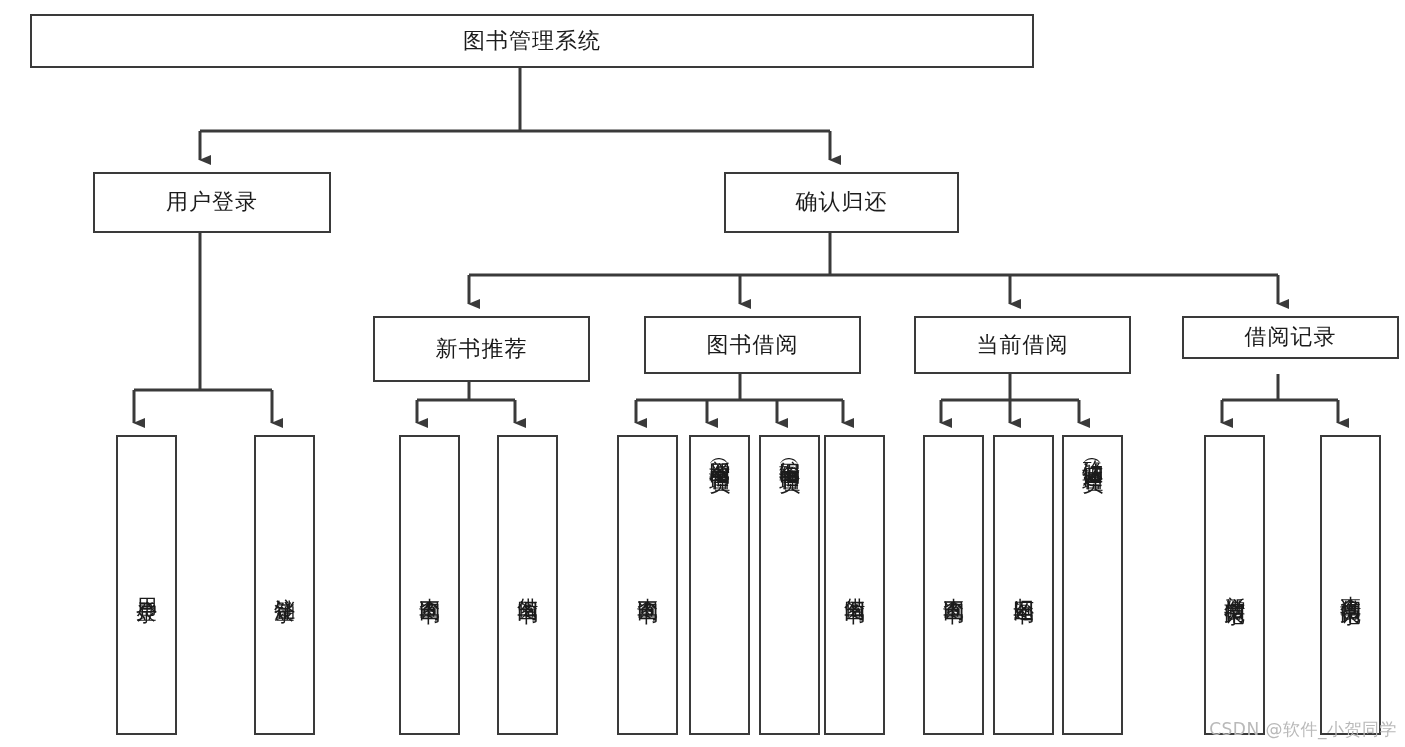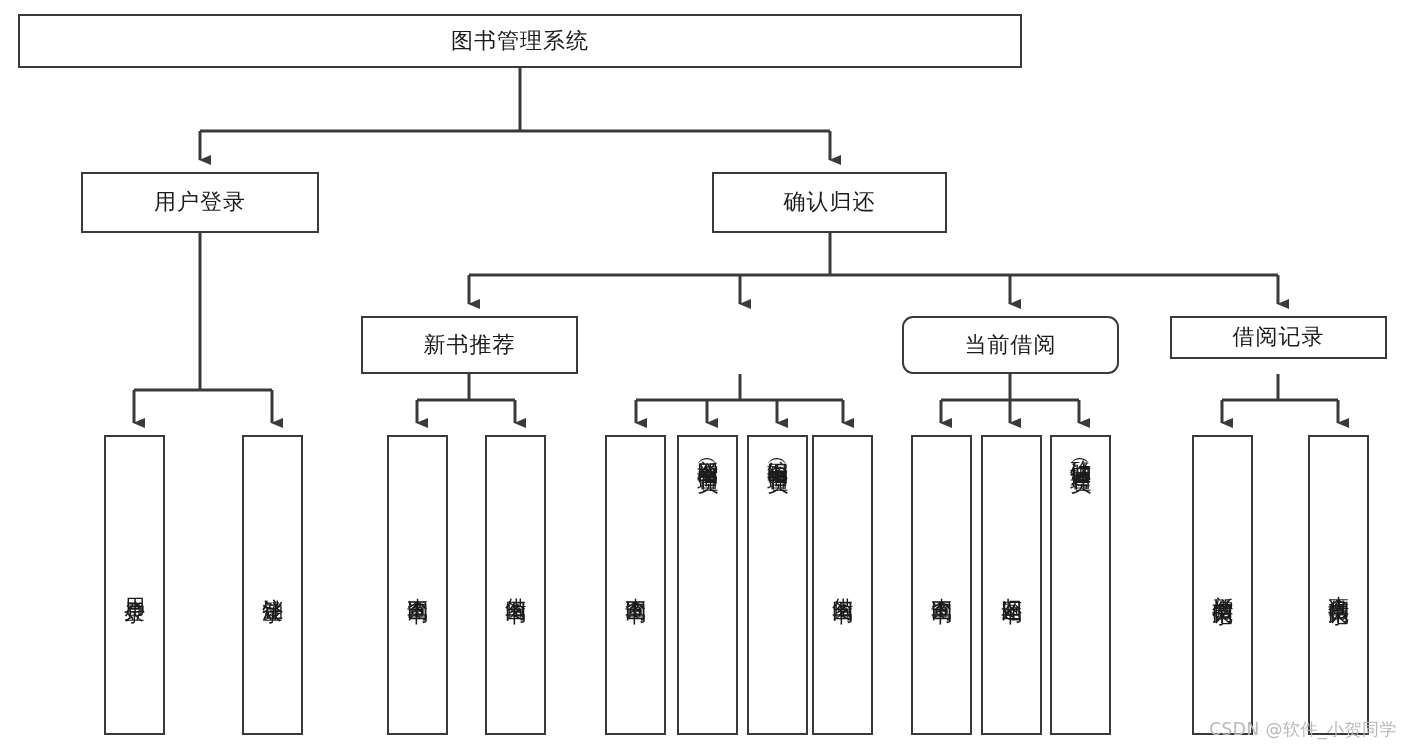--- a/index.html
+++ b/index.html
@@ -28,20 +28,21 @@
   }
   .node {
     position: absolute;
     box-sizing: border-box;
     border: 2px solid #3a3a3a;
     background: #ffffff;
     display: flex;
     align-items: center;
     justify-content: center;
     color: #1b1b1b;
+    margin-left: 12px;
   }
   .node.horiz .node-label {
     font-size: 22px;
     letter-spacing: 1px;
     line-height: 1.1;
     white-space: nowrap;
   }
   .node.vert {
     align-items: flex-start;
     justify-content: center;
@@ -130,24 +131,27 @@
     <span class="node-label">图书管理系统</span>
   </div>
 
   <div class="node horiz" style="left:81px; top:172px; width:238px; height:61px;">
     <span class="node-label">用户登录</span>
   </div>
   <div class="node horiz" style="left:712px; top:172px; width:235px; height:61px;">
     <span class="node-label">确认归还</span>
   </div>
 
-  <div class="node horiz" style="left:361px; top:316px; width:217px; height:58px;">
+  <div class="node horiz" style="left:361px; top:316px; width:217px; height:66px;">
     <span class="node-label">新书推荐</span>
   </div>
-  <div class="node horiz" style="left:902px; top:316px; width:217px; height:58px;border-radius:11px;">
+  <div class="node horiz" style="left:632px; top:316px; width:217px; height:58px;">
+    <span class="node-label">图书借阅</span>
+  </div>
+  <div class="node horiz" style="left:902px; top:316px; width:217px; height:58px;">
     <span class="node-label">当前借阅</span>
   </div>
   <div class="node horiz" style="left:1170px; top:316px; width:217px; height:43px;">
     <span class="node-label">借阅记录</span>
   </div>
 
   <div class="node vert centered" style="left:104px; top:435px; width:61px; height:300px;">
     <span class="node-label">用户登录</span>
   </div>
   <div class="node vert centered" style="left:242px; top:435px; width:61px; height:300px;">

